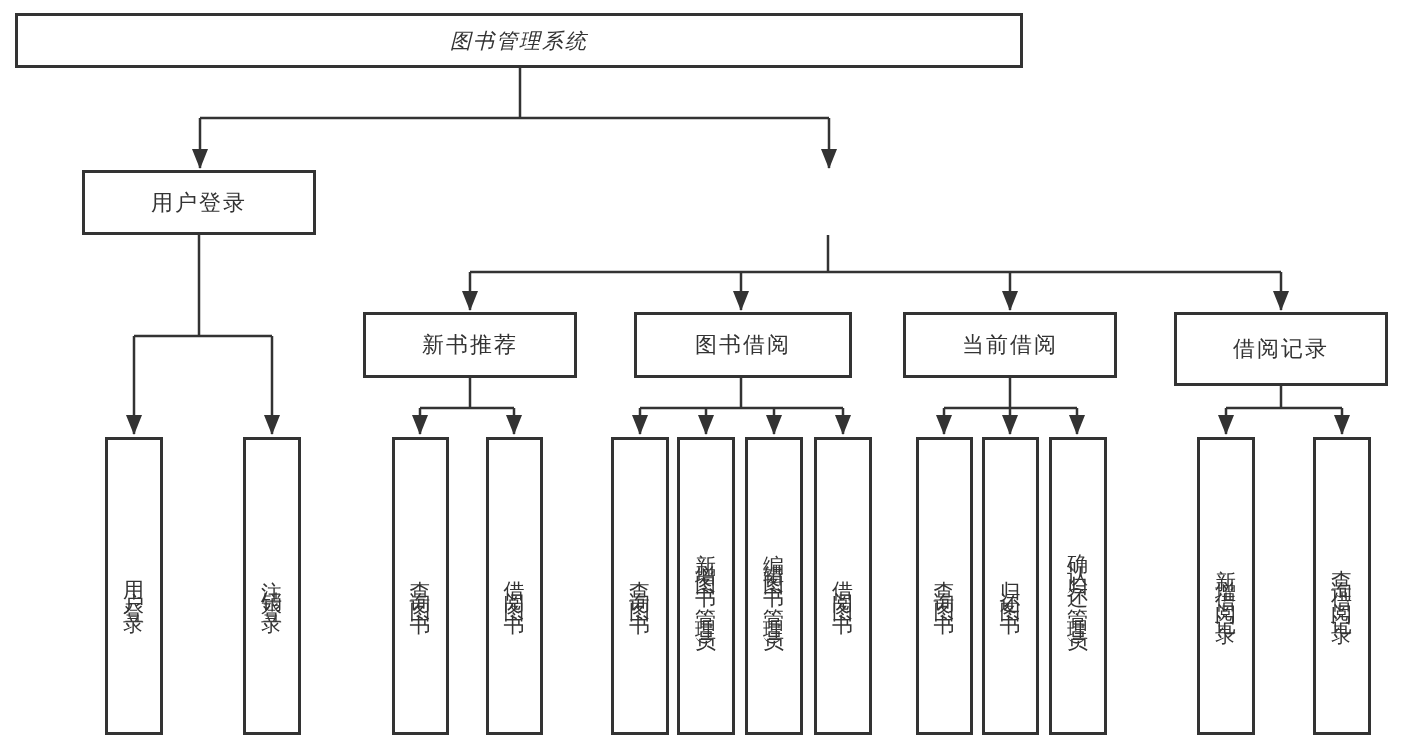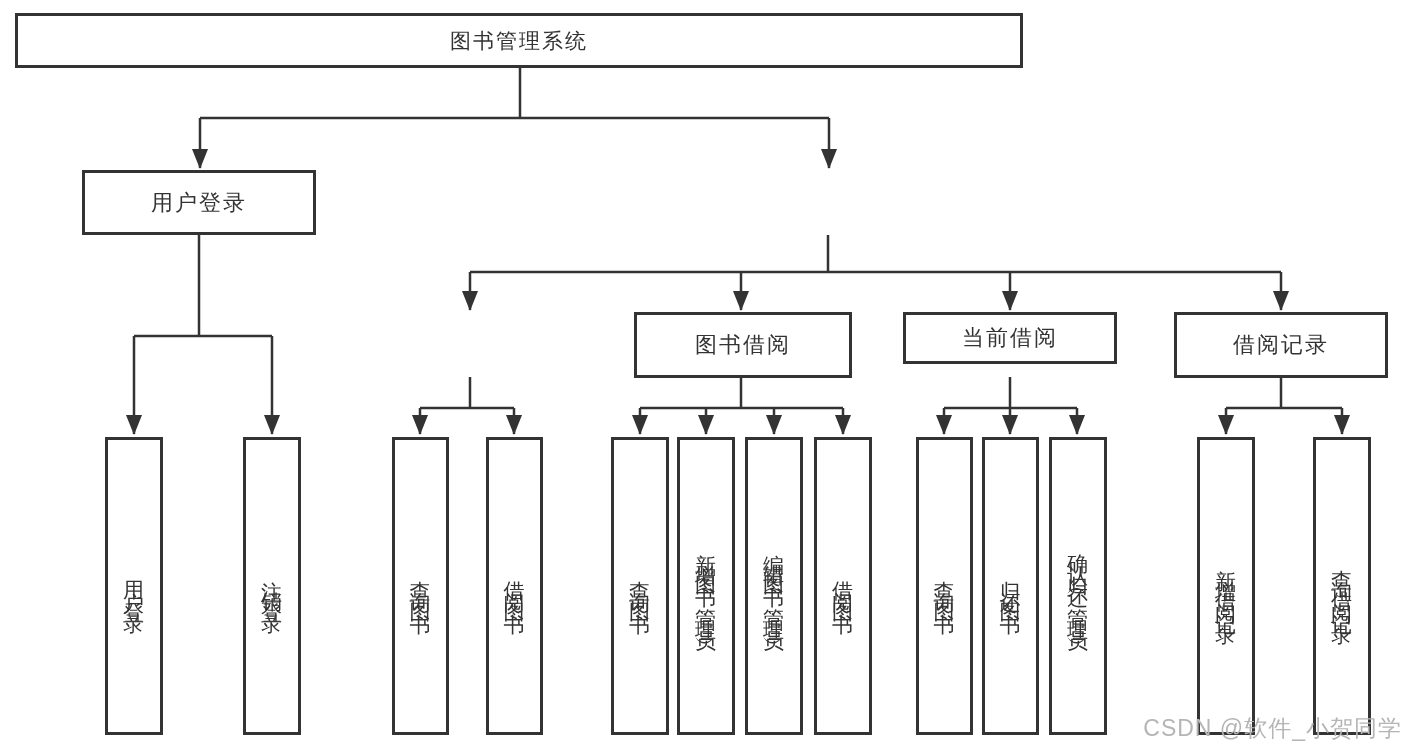--- a/index.html
+++ b/index.html
@@ -23,21 +23,21 @@
   #ah path{fill:var(--line);stroke:none;}
   .box{
     position:absolute;z-index:2;
     box-sizing:border-box;
     border:3px solid var(--line);
     background:var(--fill);
     display:flex;align-items:center;justify-content:center;
     color:var(--text);
   }
   .box.h span{font-size:22px;letter-spacing:2px;white-space:nowrap;}
-  .box.root span{font-size:21px;letter-spacing:2px;}
+  .box.root span{font-size:21px;letter-spacing:2px;font-style:italic;}
   .box.v .vt{
     writing-mode:vertical-rl;
     text-orientation:mixed;
     font-size:21px;
     line-height:1;
     letter-spacing:11px;
     white-space:nowrap;
   }
   .watermark{
     position:absolute;z-index:3;
@@ -101,27 +101,30 @@
   </svg>
 
   <div class="box h root" style="left:15px;top:13px;width:1008px;height:55px">
     <span>图书管理系统</span>
   </div>
 
   <div class="box h" style="left:82px;top:170px;width:234px;height:65px">
     <span>用户登录</span>
   </div>
 
+  <div class="box h" style="left:363px;top:312px;width:214px;height:66px">
+    <span>新书推荐</span>
+  </div>
   <div class="box h" style="left:634px;top:312px;width:218px;height:66px">
     <span>图书借阅</span>
   </div>
-  <div class="box h" style="left:903px;top:312px;width:214px;height:52px">
+  <div class="box h" style="left:903px;top:312px;width:214px;height:66px">
     <span>当前借阅</span>
   </div>
-  <div class="box h" style="left:1174px;top:312px;width:214px;height:66px">
+  <div class="box h" style="left:1174px;top:312px;width:214px;height:74px">
     <span>借阅记录</span>
   </div>
 
   <div class="box v" style="left:105px;top:437px;width:58px;height:298px">
     <span class="vt">用户登录</span>
   </div>
   <div class="box v" style="left:243px;top:437px;width:58px;height:298px">
     <span class="vt">注销登录</span>
   </div>
 
@@ -155,15 +158,14 @@
     <span class="vt">确认归还（管理员）</span>
   </div>
 
   <div class="box v" style="left:1197px;top:437px;width:58px;height:298px">
     <span class="vt">新增借阅记录</span>
   </div>
   <div class="box v" style="left:1313px;top:437px;width:58px;height:298px">
     <span class="vt">查询借阅记录</span>
   </div>
 
-  <div class="watermark">CSDN @软件_小贺同学</div>
 
 </div>
 
 </body></html>

